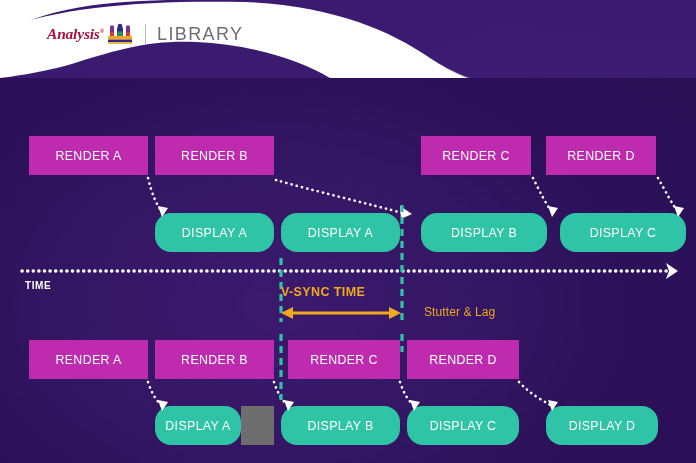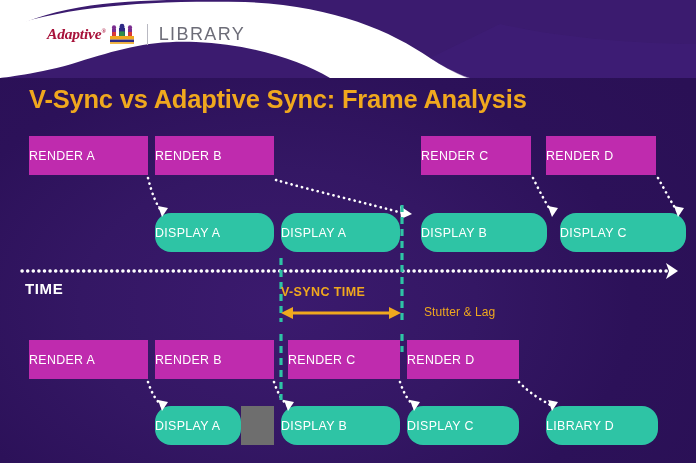--- a/index.html
+++ b/index.html
@@ -73,35 +73,35 @@
     font-weight: bold;
     color: #f0a81e;
     letter-spacing: -0.2px;
     white-space: nowrap;
   }
   
   .block {
     position: absolute;
     display: flex;
     align-items: center;
-    justify-content: flex-start;
+    justify-content: center;
     color: #ffffff;
     font-size: 12.4px;
     letter-spacing: 0.35px;
     white-space: nowrap;
   }
   .render { background: #bf2bae; }
   .display { background: #2ec4a5; border-radius: 16px; }
   .stall  { background: #6e6e6e; }
   #time-label {
     position: absolute;
     left: 25px;
     top: 280px;
     color: #ffffff;
-    font-size: 15px;
+    font-size: 10px;
     font-weight: bold;
     letter-spacing: 0.6px;
   }
   
   #vsync-delay-label {
     position: absolute;
     left: 281px;
     top: 285px;
     color: #f0a81e;
     font-size: 12.5px;
@@ -136,21 +136,21 @@
     <svg id="header-wave" width="696" height="78" viewBox="0 0 696 78">
       <rect x="0" y="0" width="696" height="78" fill="#3a1a6c"></rect>
       <path d="M0,0 L696,0 L696,78 L0,78 Z" fill="#3b1b6f"></path>
       <path d="M0,0 L0,36 C40,8 110,0 180,0 Z" fill="#ffffff"></path>
       <path d="M0,30 C60,6 150,0 245,2 C330,5 390,30 430,58 C455,74 470,78 470,78 L0,78 Z" fill="#ffffff"></path>
       <path d="M0,78 C0,78 40,74 78,62 C120,49 150,40 196,42 C250,44 300,60 330,78 Z" fill="#3b1b6f"></path>
       <path d="M430,58 C470,86 520,96 560,96 L696,96 L696,44 C640,44 560,38 500,24 Z" fill="#41207a" opacity="0.45"></path>
     </svg>
 
     <div id="logo-wrap">
-      <span class="vs-word"><span>Adaptive</span><span class="vs-reg">®</span></span>
+      <span class="vs-word"><span>Analysis</span><span class="vs-reg">®</span></span>
 
       <svg id="birds-icon" width="26" height="22" viewBox="0 0 26 22">
 
         <path d="M3 6 q2 -3 4 0 l0 7 l-4 0 Z" fill="#7a2d8f"></path>
         <circle cx="5" cy="4.4" r="2.1" fill="#7a2d8f"></circle>
         <path d="M3.3 9 l3.6 0 l0 4 l-3.6 0 Z" fill="#e03a2f"></path>
 
         <path d="M10 5 q3 -3.6 6 0 l0 8 l-6 0 Z" fill="#2e2a86"></path>
         <circle cx="13" cy="3.2" r="2.4" fill="#2e2a86"></circle>
         <path d="M10.3 8.4 l5.4 0 l0 4.6 l-5.4 0 Z" fill="#2f8f4a"></path>
@@ -162,21 +162,20 @@
         <rect x="1" y="13" width="24" height="3.6" fill="#f0a81e"></rect>
         <rect x="1" y="16.6" width="24" height="2.6" fill="#2e2a86"></rect>
         <rect x="1" y="19.2" width="24" height="1.6" fill="#f0a81e"></rect>
       </svg>
 
       <div id="logo-divider"></div>
       <span id="library-word">LIBRARY</span>
     </div>
   </div>
 
-  <div id="page-title">V-Sync vs Adaptive Sync: Frame Analysis</div>
 
   <div id="blocks-layer">
       <div class="block render" style="left: 29px; top: 136px; width: 119px; height: 39px;">
         <span>RENDER A</span>
       </div>
       <div class="block render" style="left: 155px; top: 136px; width: 119px; height: 39px;">
         <span>RENDER B</span>
       </div>
       <div class="block render" style="left: 421px; top: 136px; width: 110px; height: 39px;">
         <span>RENDER C</span>
@@ -214,21 +213,21 @@
       <div class="block stall" style="left: 241px; top: 406px; width: 33px; height: 39px;">
         <span></span>
       </div>
       <div class="block display" style="left: 281px; top: 406px; width: 119px; height: 39px;">
         <span>DISPLAY B</span>
       </div>
       <div class="block display" style="left: 407px; top: 406px; width: 112px; height: 39px;">
         <span>DISPLAY C</span>
       </div>
       <div class="block display" style="left: 546px; top: 406px; width: 112px; height: 39px;">
-        <span>LIBRARY D</span>
+        <span>DISPLAY D</span>
       </div>
     </div>
 
   <svg class="overlay" viewBox="0 0 696 463">
 
     <g stroke="#ffffff" stroke-width="2.6" fill="none" stroke-linecap="round" stroke-dasharray="0.2 5.2">
       <path d="M148,178 C152,194 156,204 162,212"></path>
       <path d="M276,180 C310,190 370,204 406,214"></path>
       <path d="M533,178 C540,192 546,204 552,212"></path>
       <path d="M658,178 C666,192 672,204 678,212"></path>

